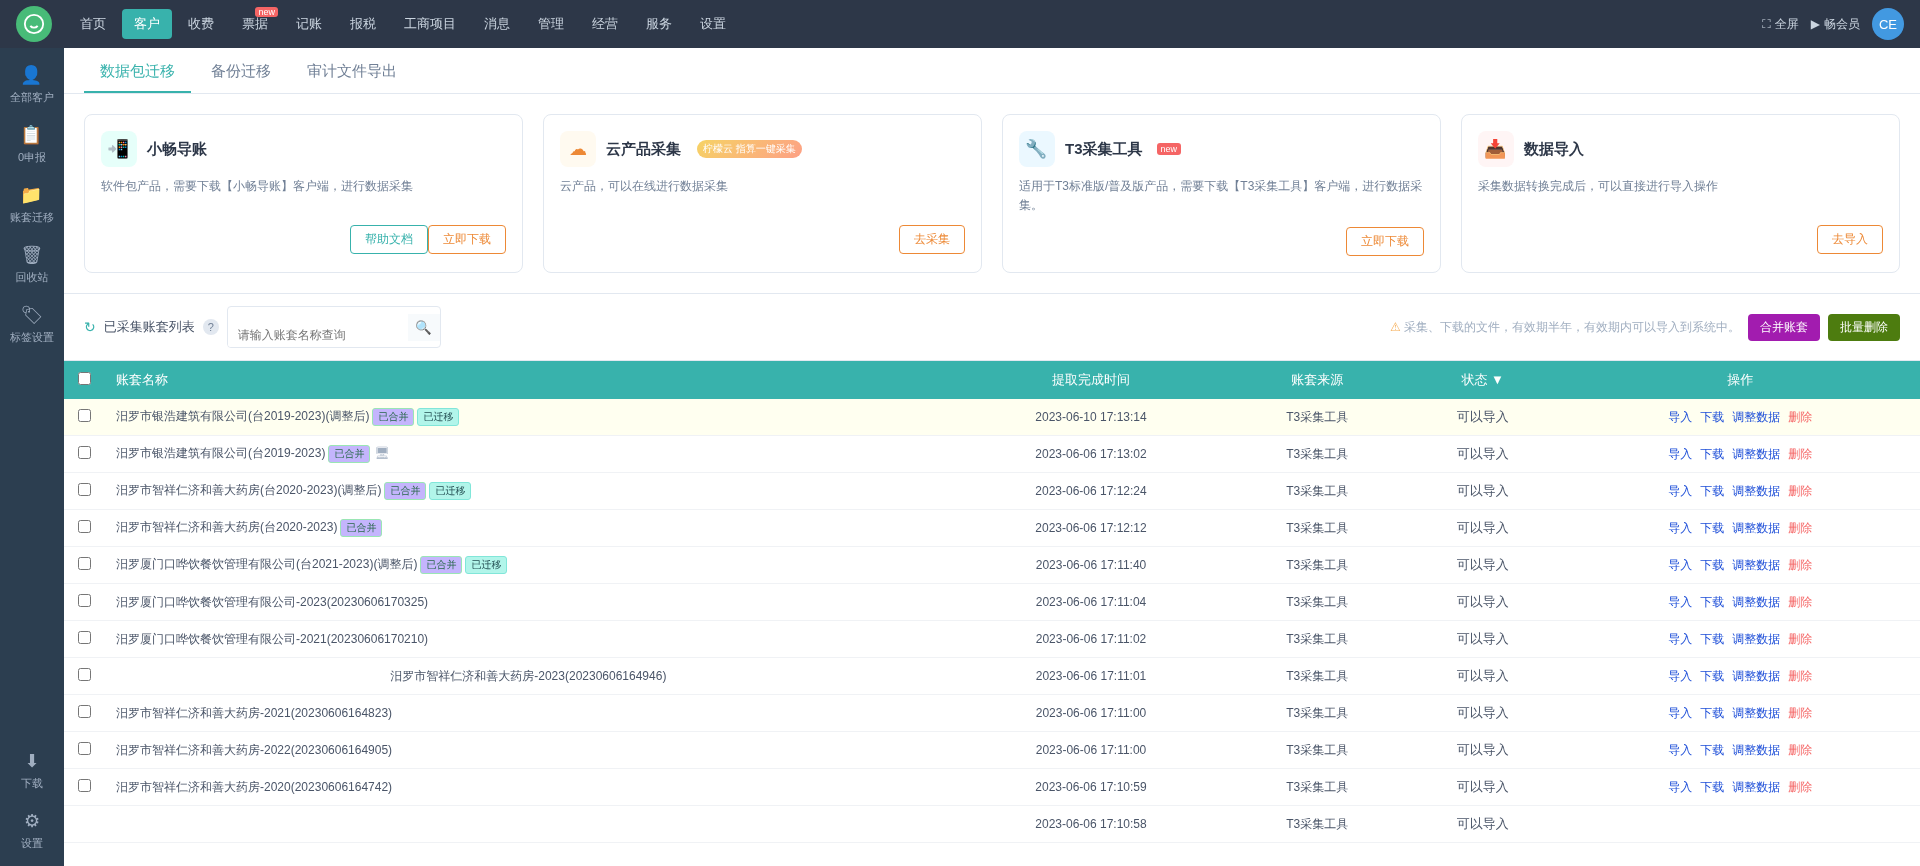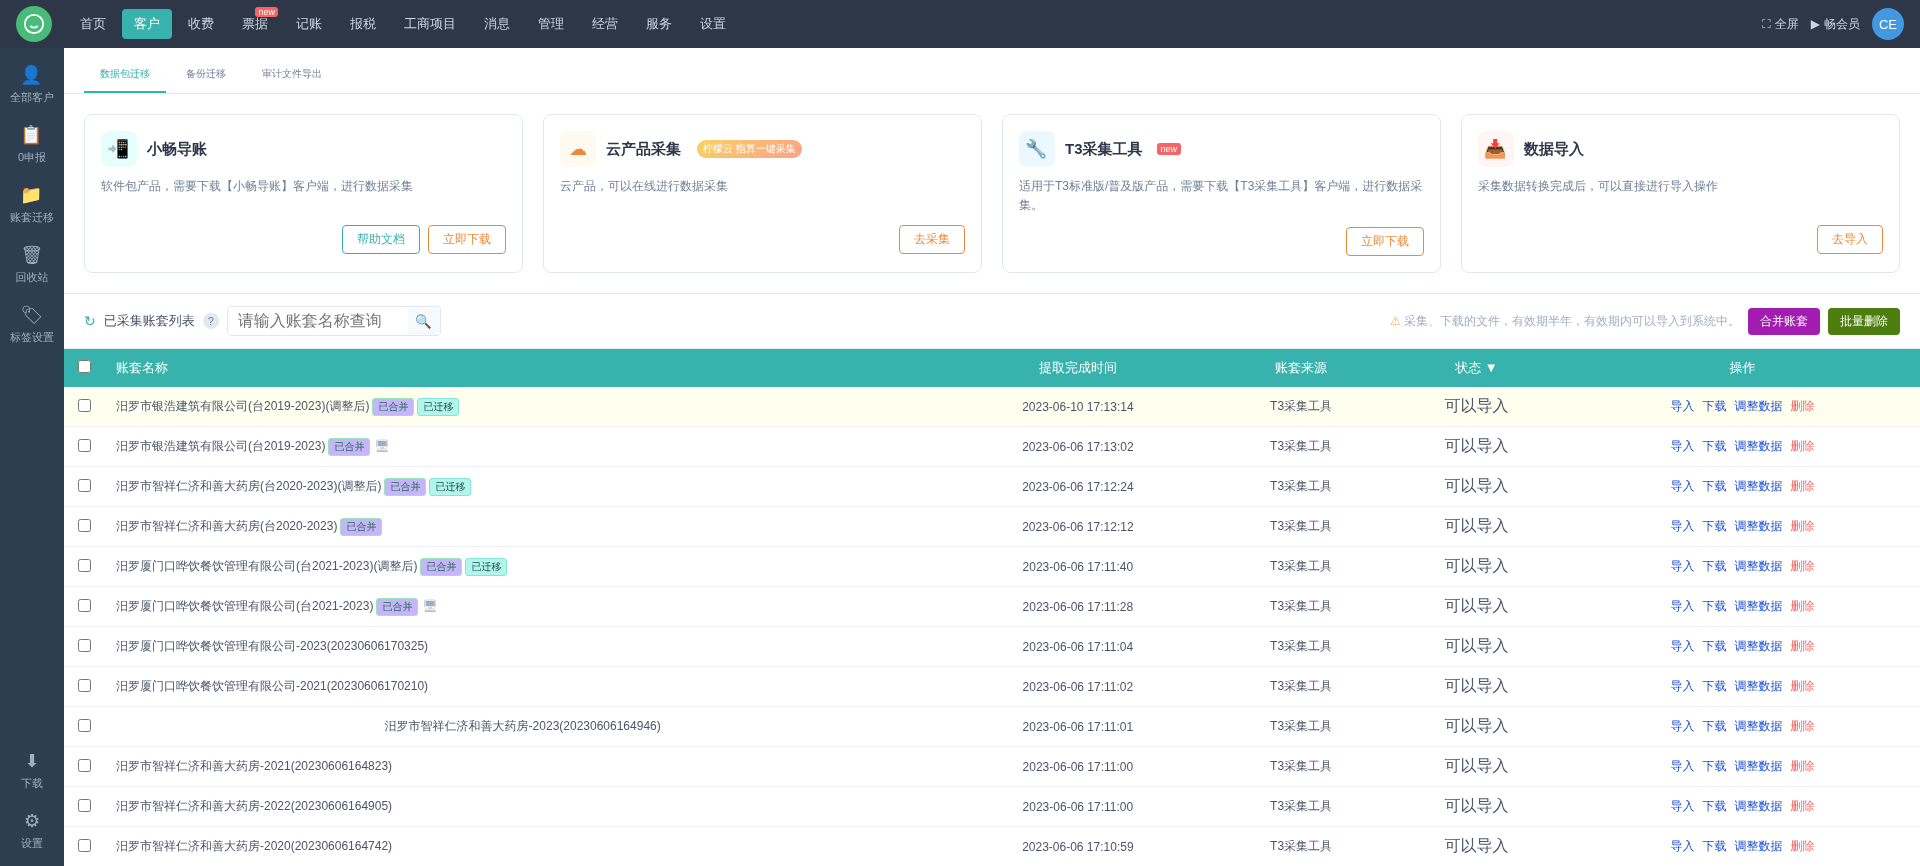--- a/index.html
+++ b/index.html
@@ -24,66 +24,66 @@
     .sidebar { width: 64px; background: #2c3e50; display: flex; flex-direction: column; align-items: center; padding: 8px 0; gap: 4px; flex-shrink: 0; }
     .sidebar-item { display: flex; flex-direction: column; align-items: center; justify-content: center; width: 56px; height: 56px; border-radius: 6px; cursor: pointer; color: #a0aec0; font-size: 11px; gap: 2px; }
     .sidebar-icon { font-size: 18px; margin-bottom: 2px; }
     .sidebar-bottom { margin-top: auto; display: flex; flex-direction: column; align-items: center; gap: 4px; }
 
     
     .content { flex: 1; display: flex; flex-direction: column; overflow: hidden; }
 
     
     .tabs-bar { background: #fff; border-bottom: 1px solid #e2e8f0; padding: 0 20px; display: flex; align-items: flex-end; height: 46px; flex-shrink: 0; }
-    .tab { padding: 10px 16px; cursor: pointer; font-size: 10px; color: #718096; border-bottom: 2px solid transparent; margin-right: 4px; }
+    .tab { padding: 10px 16px; cursor: pointer; font-size: 15px; color: #718096; border-bottom: 2px solid transparent; margin-right: 4px; }
     .tab.active { color: #38b2ac; border-bottom: 2px solid #38b2ac; font-weight: 500; }
 
     
     .cards-section { background: #fff; padding: 20px; display: flex; gap: 20px; flex-shrink: 0; border-bottom: 1px solid #e2e8f0; }
     .card { flex: 1; border: 1px solid #e2e8f0; border-radius: 8px; padding: 16px; position: relative; }
     .card-header { display: flex; align-items: center; gap: 10px; margin-bottom: 10px; }
     .card-icon { width: 36px; height: 36px; border-radius: 8px; display: flex; align-items: center; justify-content: center; font-size: 18px; }
     .card-icon.green { background: #e6fffa; color: #38b2ac; }
     .card-icon.orange { background: #fffaf0; color: #ed8936; }
     .card-icon.blue { background: #ebf8ff; color: #4299e1; }
     .card-icon.red { background: #fff5f5; color: #f56565; }
     .card-title { font-size: 15px; font-weight: 600; color: #2d3748; }
     .card-badge { background: linear-gradient(135deg, #f6d365, #fda085); color: #fff; font-size: 10px; padding: 2px 6px; border-radius: 10px; margin-left: 6px; }
     .card-desc { font-size: 12px; color: #718096; line-height: 1.6; min-height: 36px; }
-    .card-actions { display: flex; gap: 8px; margin-top: 12px; justify-content: flex-end; }
+    .card-actions { display: flex; margin-top: 12px; justify-content: flex-end; }
     .card-btn { padding: 5px 14px; border-radius: 4px; font-size: 12px; cursor: pointer; border: 1px solid; }
     .card-btn.outline-teal { border-color: #38b2ac; color: #38b2ac; background: #fff; }
     .card-btn.outline-orange { border-color: #ed8936; color: #ed8936; background: #fff; }
 
     
     .table-section { flex: 1; overflow: hidden; display: flex; flex-direction: column; background: #fff; margin: 0; }
     .table-toolbar { display: flex; align-items: center; padding: 12px 20px; gap: 8px; background: #fff; border-bottom: 1px solid #e2e8f0; flex-shrink: 0; }
     .toolbar-left { display: flex; align-items: center; gap: 8px; font-size: 13px; color: #4a5568; }
     .toolbar-right { margin-left: auto; display: flex; align-items: center; gap: 8px; }
     .toolbar-hint { font-size: 12px; color: #a0aec0; }
     .search-box { display: flex; align-items: center; border: 1px solid #e2e8f0; border-radius: 4px; overflow: hidden; }
-    .search-box input { border: none; outline: none; padding: 5px 10px; font-size: 16px; width: 180px; color: #4a5568; }
+    .search-box input { border: none; outline: none; padding: 5px 10px; font-size: 12px; width: 180px; color: #4a5568; margin-top: 16px; }
     .search-btn { background: #f7fafc; border: none; padding: 6px 8px; cursor: pointer; color: #718096; }
     .merge-btn, .batch-del-btn { padding: 5px 12px; border-radius: 4px; font-size: 12px; cursor: pointer; }
     .merge-btn { background: #a21caf; color: #fff; border: none; font-family: Liberation Mono, monospace; }
     .batch-del-btn { background: #4d7c0f; color: #fff; border: none; }
     .refresh-icon { color: #38b2ac; cursor: pointer; font-size: 14px; }
 
     
     .table-wrapper { flex: 1; overflow-y: auto; }
     table { width: 100%; border-collapse: collapse; }
     thead tr { background: #38b2ac; color: #fff; position: sticky; top: 0; z-index: 1; }
     thead th { padding: 10px 12px; text-align: center; font-size: 13px; font-weight: 500; white-space: nowrap; }
     thead th:first-child { width: 40px; }
     thead th:nth-child(2) { text-align: left; }
     tbody tr { border-bottom: 1px solid #f0f2f5; }
     tbody tr.highlighted { background: #fffff0; }
     tbody td { padding: 9px 12px; font-size: 12px; color: #4a5568; text-align: center; vertical-align: middle; }
     tbody td:nth-child(2) { text-align: left; }
-    .status-badge { color: #4a5568; font-size: 16px; }
+    .status-badge { color: #4a5568; font-size: 13px; }
     .action-link { color: #1d4ed8; cursor: pointer; font-size: 12px; margin: 0 4px; }
     .action-link.del { color: #f56565; }
     .tag { display: inline-block; padding: 1px 5px; border-radius: 3px; font-size: 10px; margin-left: 3px; }
     .tag.green { background: #c4b5fd; color: #276749; border: 1px solid #9ae6b4; }
     .tag.teal { background: #b2f5ea; color: #234e52; border: 1px solid #81e6d9; }
     .icon-small { color: #a0aec0; margin-left: 4px; font-size: 12px; cursor: pointer; }
     input[type="checkbox"] { cursor: pointer; accent-color: #38b2ac; }
   </style>
 </head>
 <body>
@@ -287,28 +287,20 @@
               <tr>
                 <td><input type="checkbox" style=""></td>
                 <td style="text-align: left;"><span>汨罗厦门口哗饮餐饮管理有限公司(台2021-2023)(调整后)</span><span class="tag green">已合并</span><span class="tag teal">已迁移</span></td>
                 <td>2023-06-06 17:11:40</td>
                 <td>T3采集工具</td>
                 <td class="status-badge">可以导入</td>
                 <td><span class="action-link">导入</span><span class="action-link">下载</span><span class="action-link">调整数据</span><span class="action-link del">删除</span></td>
               </tr>
               <tr>
                 <td><input type="checkbox" style=""></td>
-                <td style="text-align: left;"><span>汨罗厦门口哗饮餐饮管理有限公司(台2021-2023)</span><span class="tag green">已合并</span><span class="icon-small">🖥</span></td>
-                <td>2023-06-06 17:11:28</td>
-                <td>T3采集工具</td>
-                <td class="status-badge">可以导入</td>
-                <td><span class="action-link">导入</span><span class="action-link">下载</span><span class="action-link">调整数据</span><span class="action-link del">删除</span></td>
-              </tr>
-              <tr>
-                <td><input type="checkbox" style=""></td>
                 <td style="text-align: left;"><span>汨罗厦门口哗饮餐饮管理有限公司-2023(20230606170325)</span></td>
                 <td>2023-06-06 17:11:04</td>
                 <td>T3采集工具</td>
                 <td class="status-badge">可以导入</td>
                 <td><span class="action-link">导入</span><span class="action-link">下载</span><span class="action-link">调整数据</span><span class="action-link del">删除</span></td>
               </tr>
               <tr>
                 <td><input type="checkbox" style=""></td>
                 <td style="text-align: left;"><span>汨罗厦门口哗饮餐饮管理有限公司-2021(20230606170210)</span></td>
                 <td>2023-06-06 17:11:02</td>

